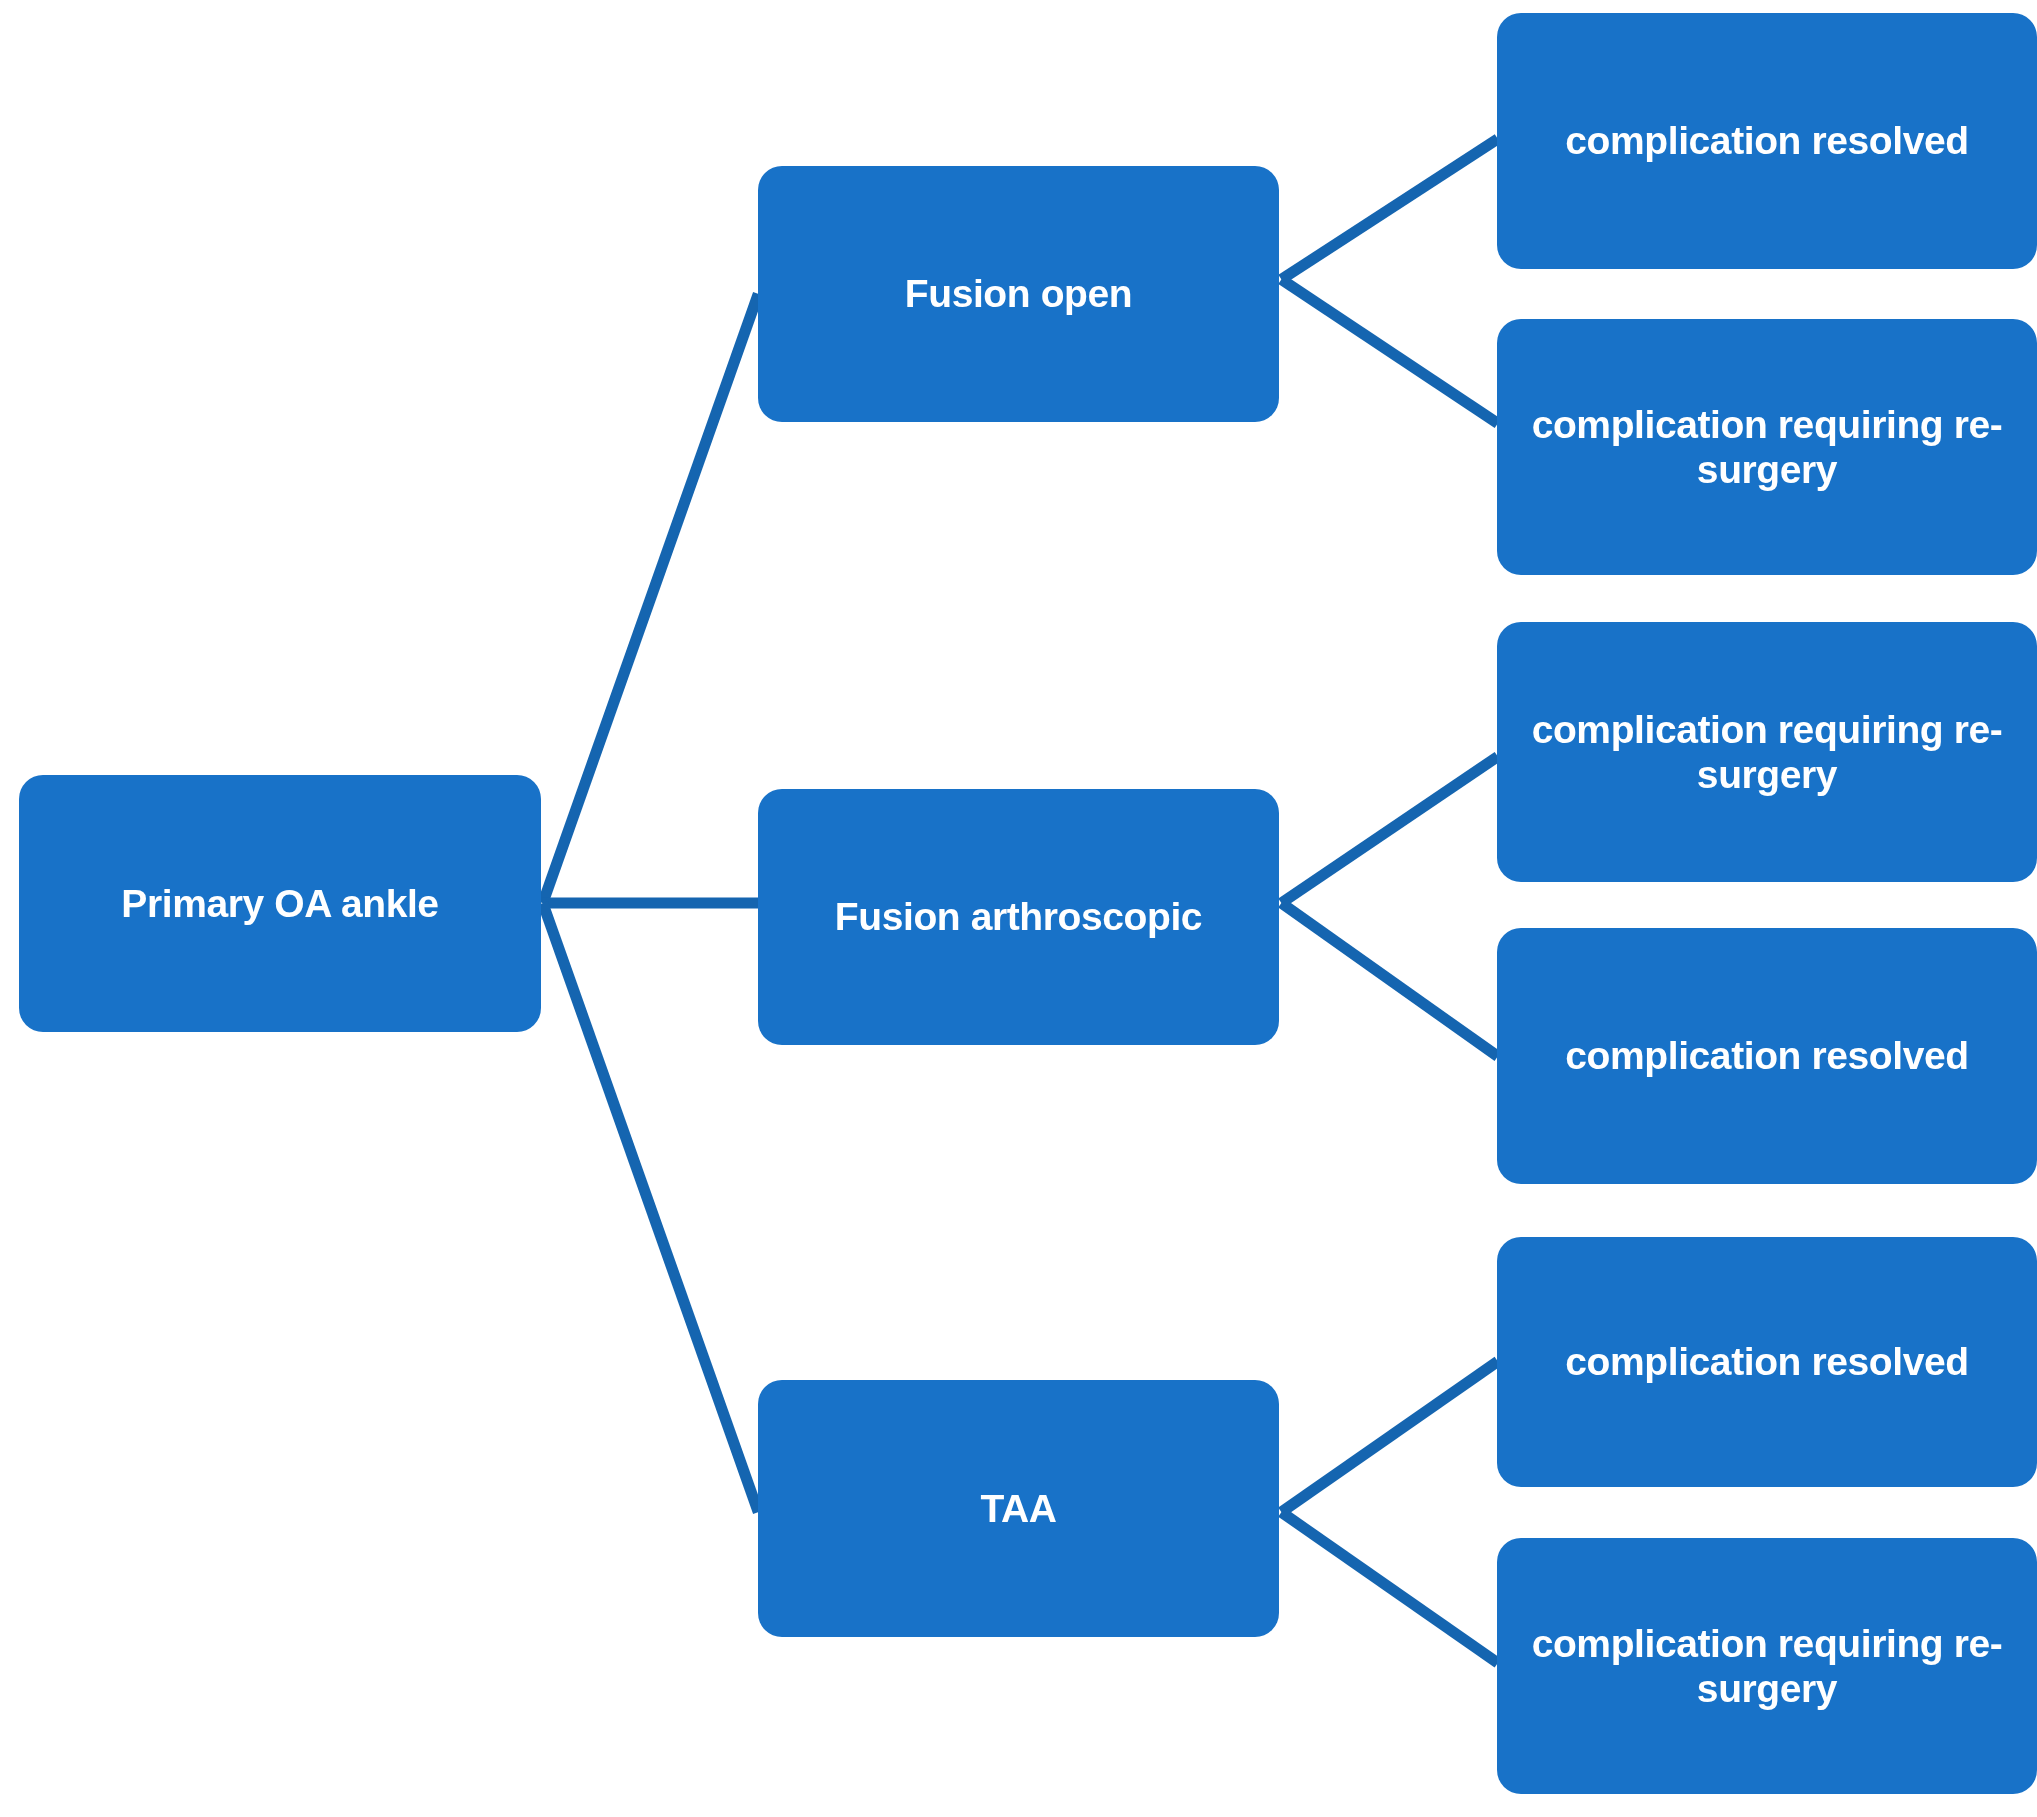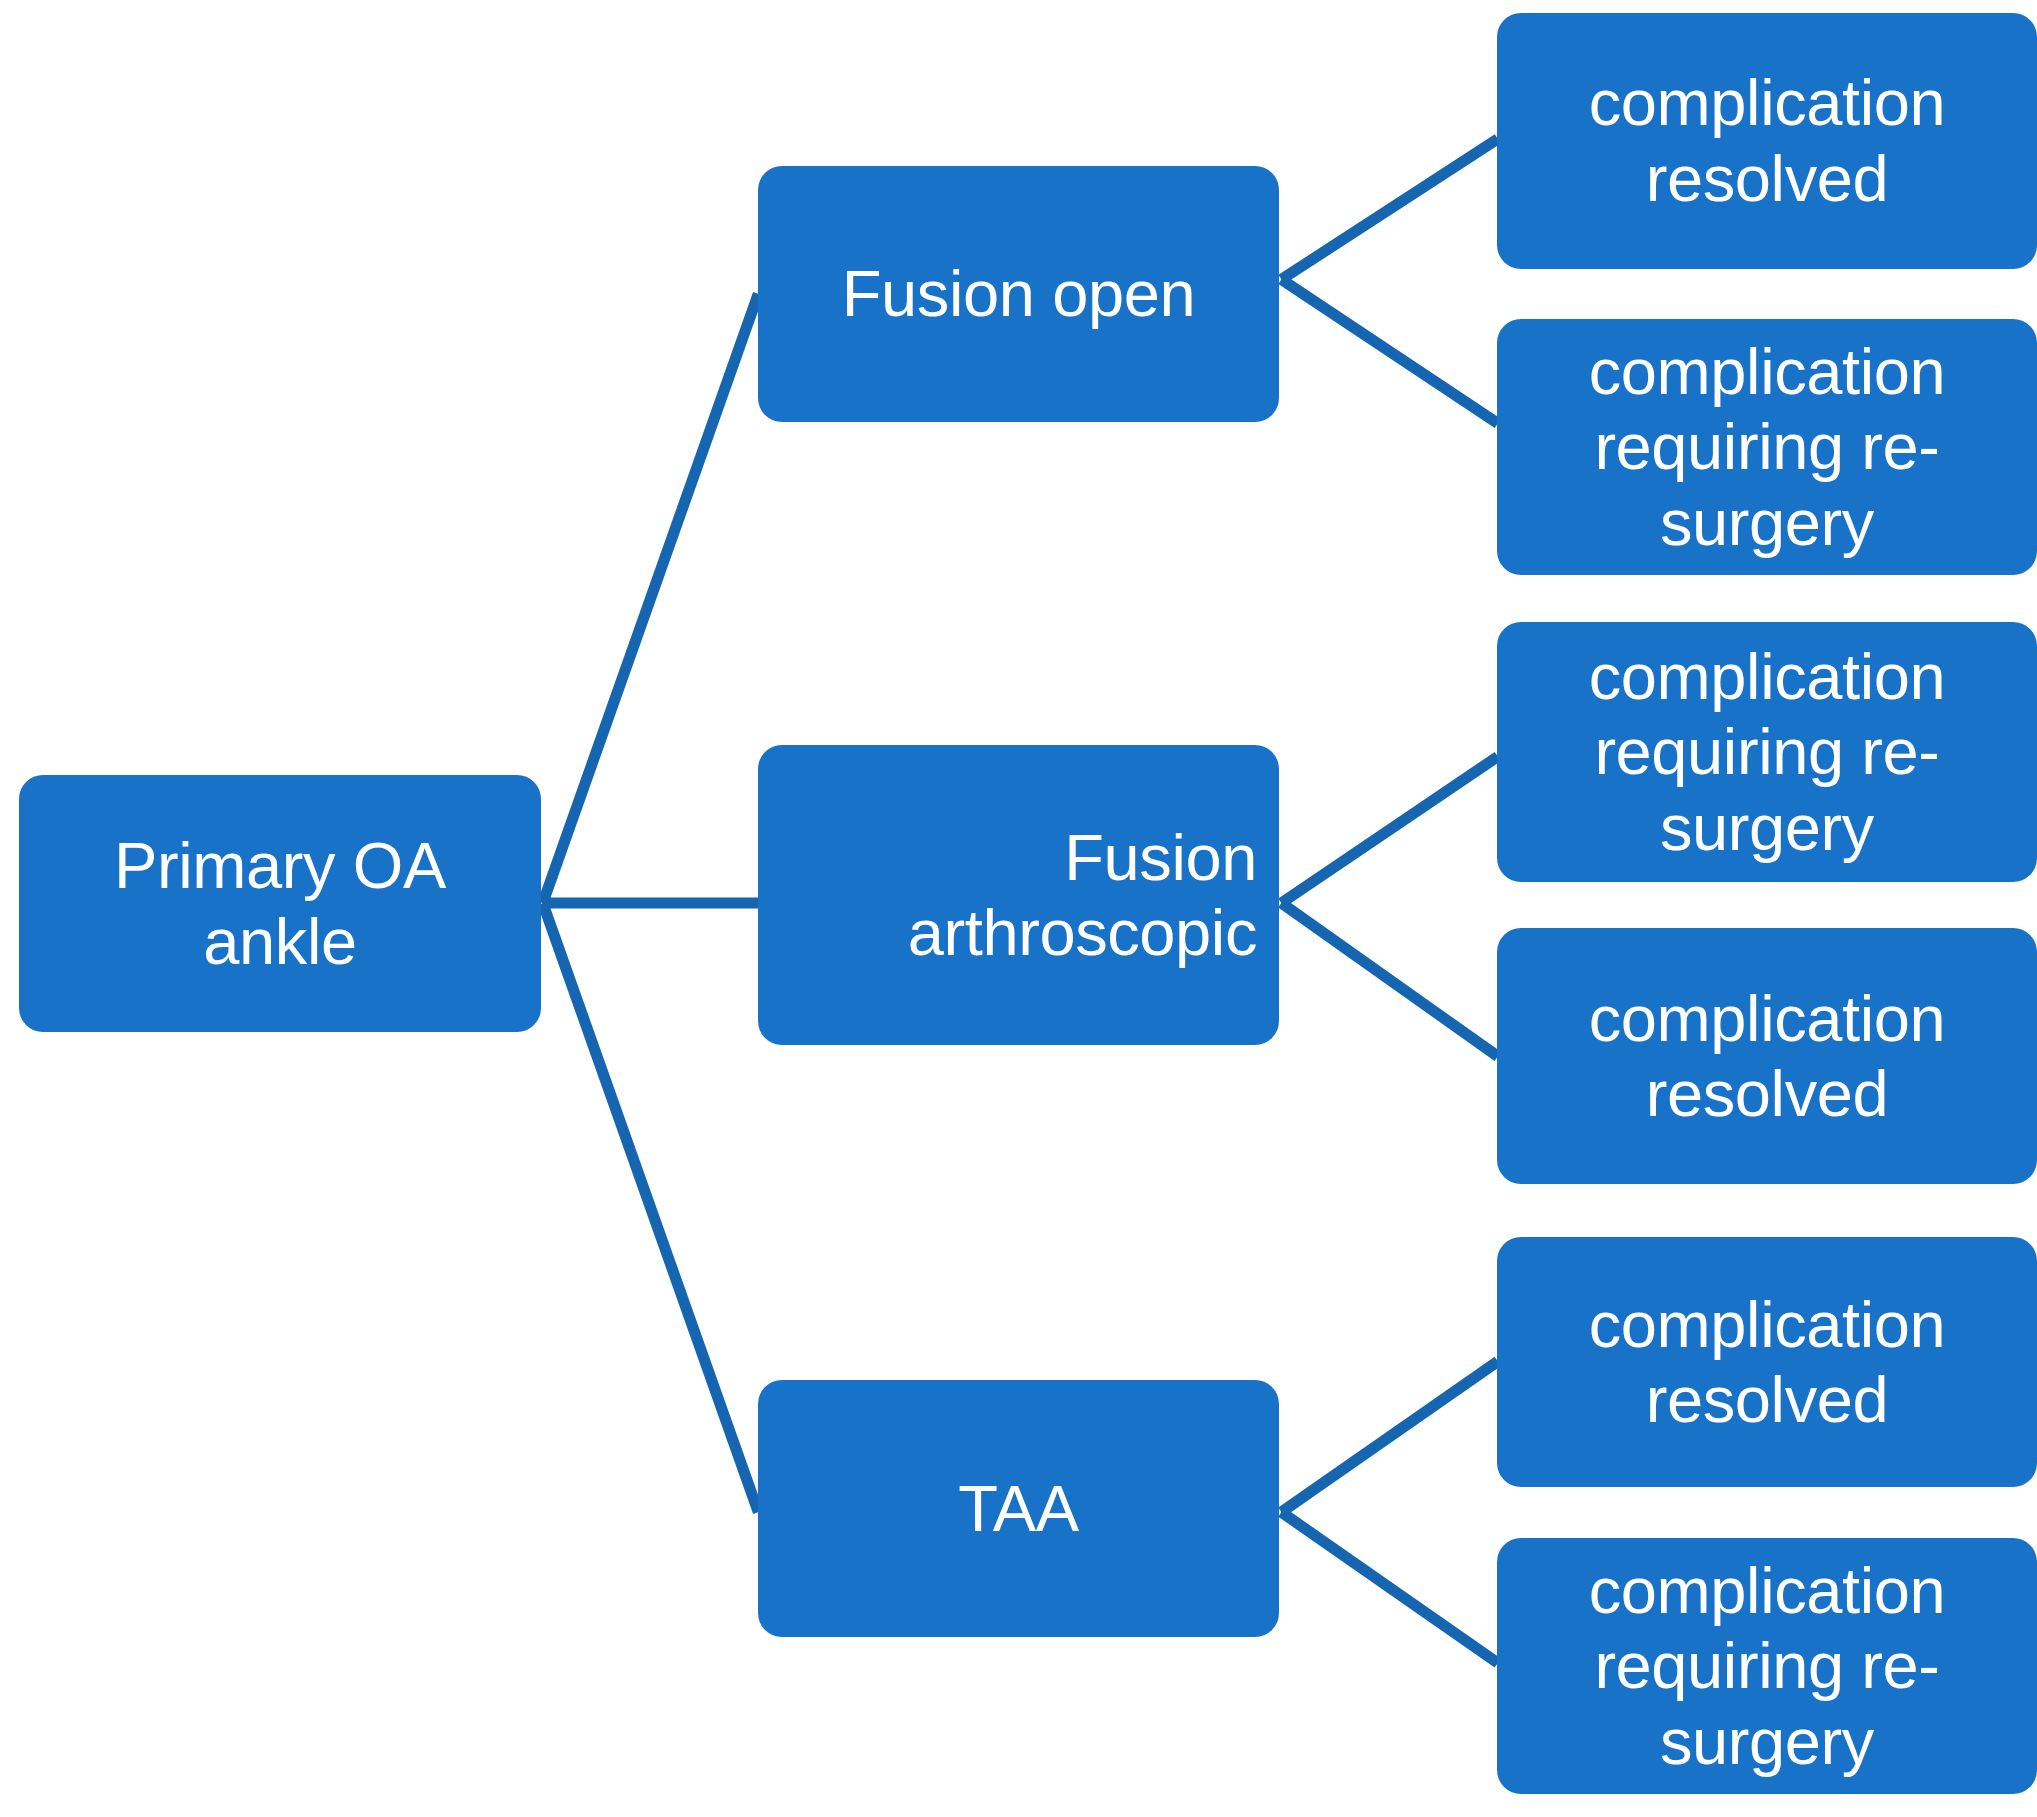--- a/index.html
+++ b/index.html
@@ -36,29 +36,29 @@
     align-items: center;
     justify-content: center;
     text-align: center;
     line-height: 1.16;
     padding: 3.4px 22px;
     z-index: 2;
   }
   .node .label {
     display: block;
     width: 100%;
-    font-size: 65px;
-    font-weight: 400;
+    font-size: 39px;
+    font-weight: 700;
     letter-spacing: -0.4px;
     color: #ffffff;
   }
   .node-root      { left: 19px;   top: 775px;  width: 522px; height: 257px; }
   .node-branch    { left: 758px;  width: 521px; }
   .node-branch-1  { top: 166px;  height: 256px; justify-content: flex-end; }
-  .node-branch-2  { top: 745px;  height: 300px; text-align: right; }
+  .node-branch-2  { top: 789px;  height: 256px; }
   .node-branch-3  { top: 1380px; height: 257px; }
   .node-leaf      { left: 1497px; width: 540px; }
   .node-leaf-1    { top: 12.8px;   height: 256px; }
   .node-leaf-2    { top: 319px;  height: 256px; }
   .node-leaf-3    { top: 622px;  height: 260px; }
   .node-leaf-4    { top: 928px; height: 256px; }
   .node-leaf-5    { top: 1237px; height: 250px; }
   .node-leaf-6    { top: 1538px; height: 256px; }
 </style>
 </head>

